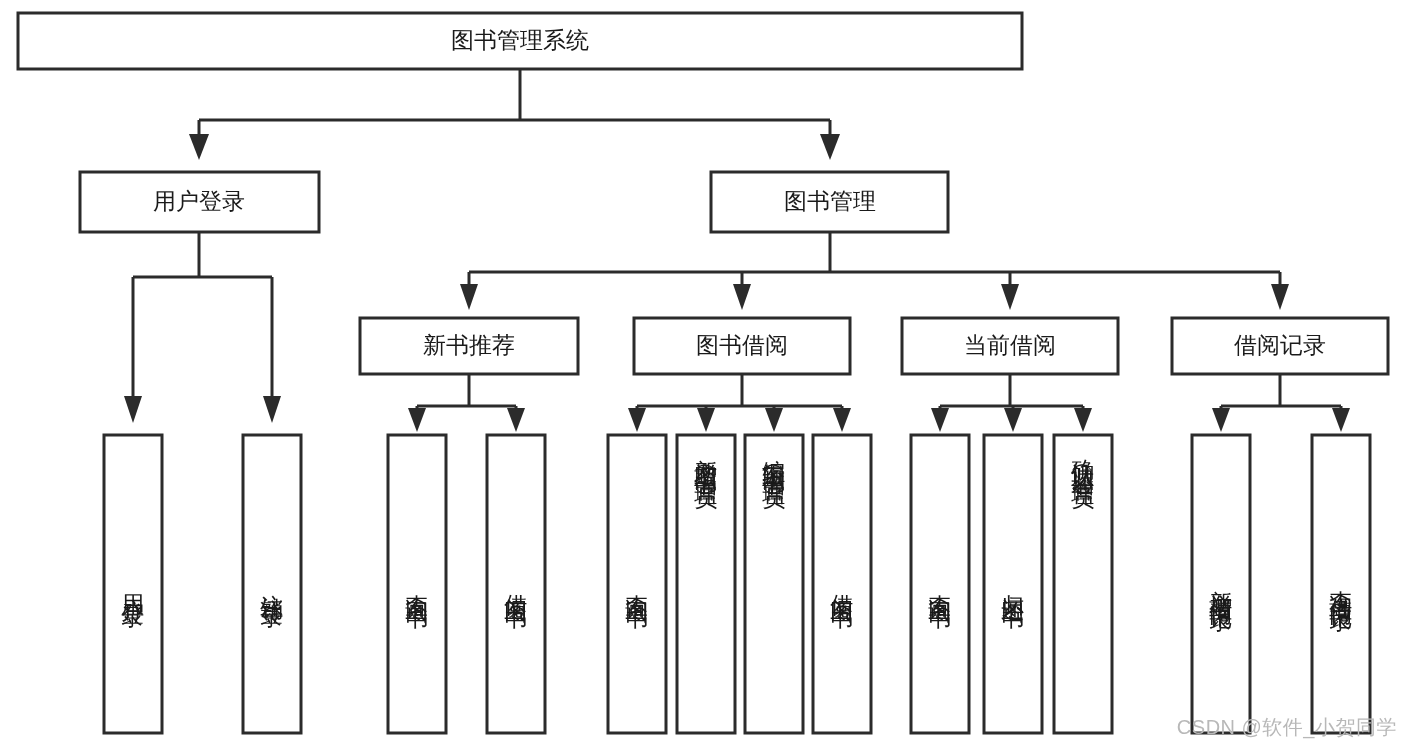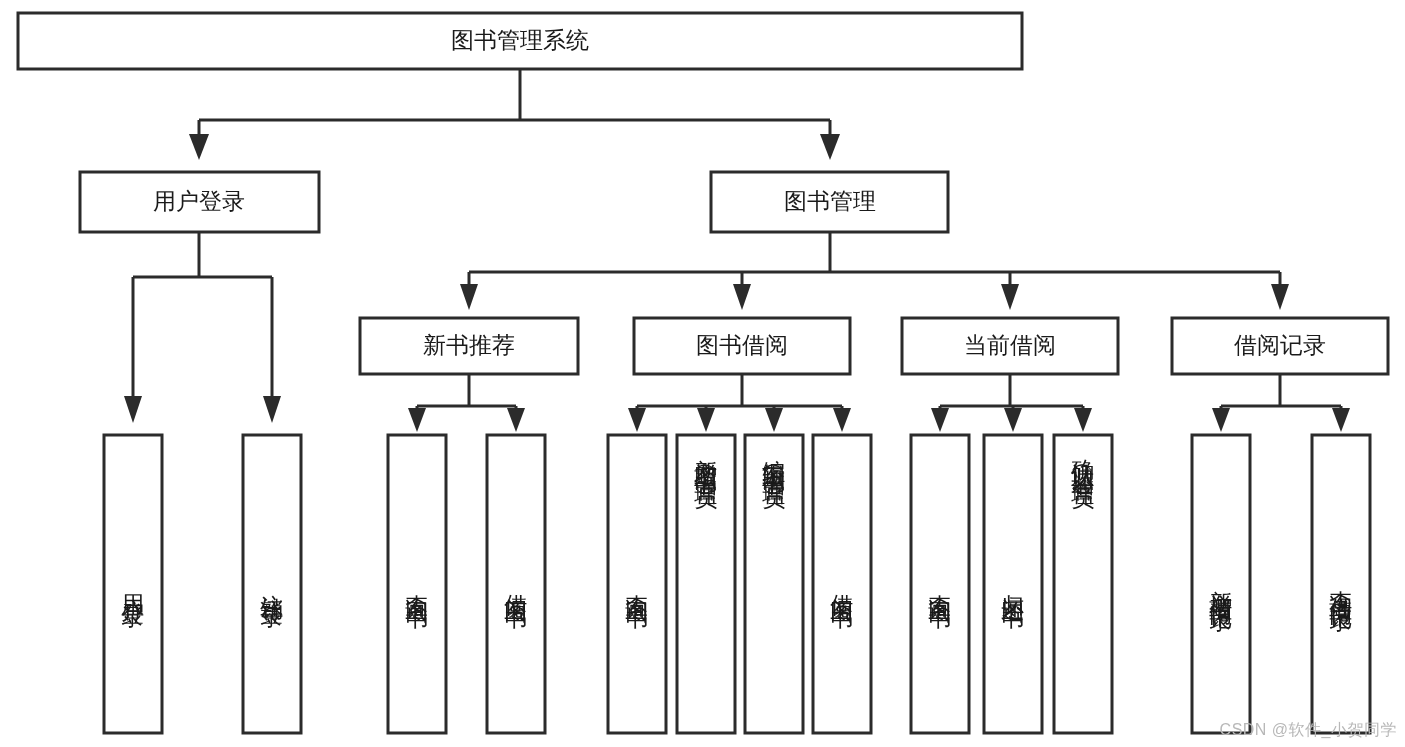--- a/index.html
+++ b/index.html
@@ -66,21 +66,21 @@
     color: #1a1a1a;
     letter-spacing: 4px;
     white-space: nowrap;
     text-align: center;
   }
   .watermark {
     position: absolute;
     right: 8px;
     bottom: 6px;
     font-family: "Liberation Sans", "DejaVu Sans", sans-serif;
-    font-size: 16px;
+    font-size: 20px;
     color: #b8b8b8;
     white-space: nowrap;
     letter-spacing: 0.5px;
   }
 </style>
 </head>
 <body>
 
 <div id="diagram-root">
 

